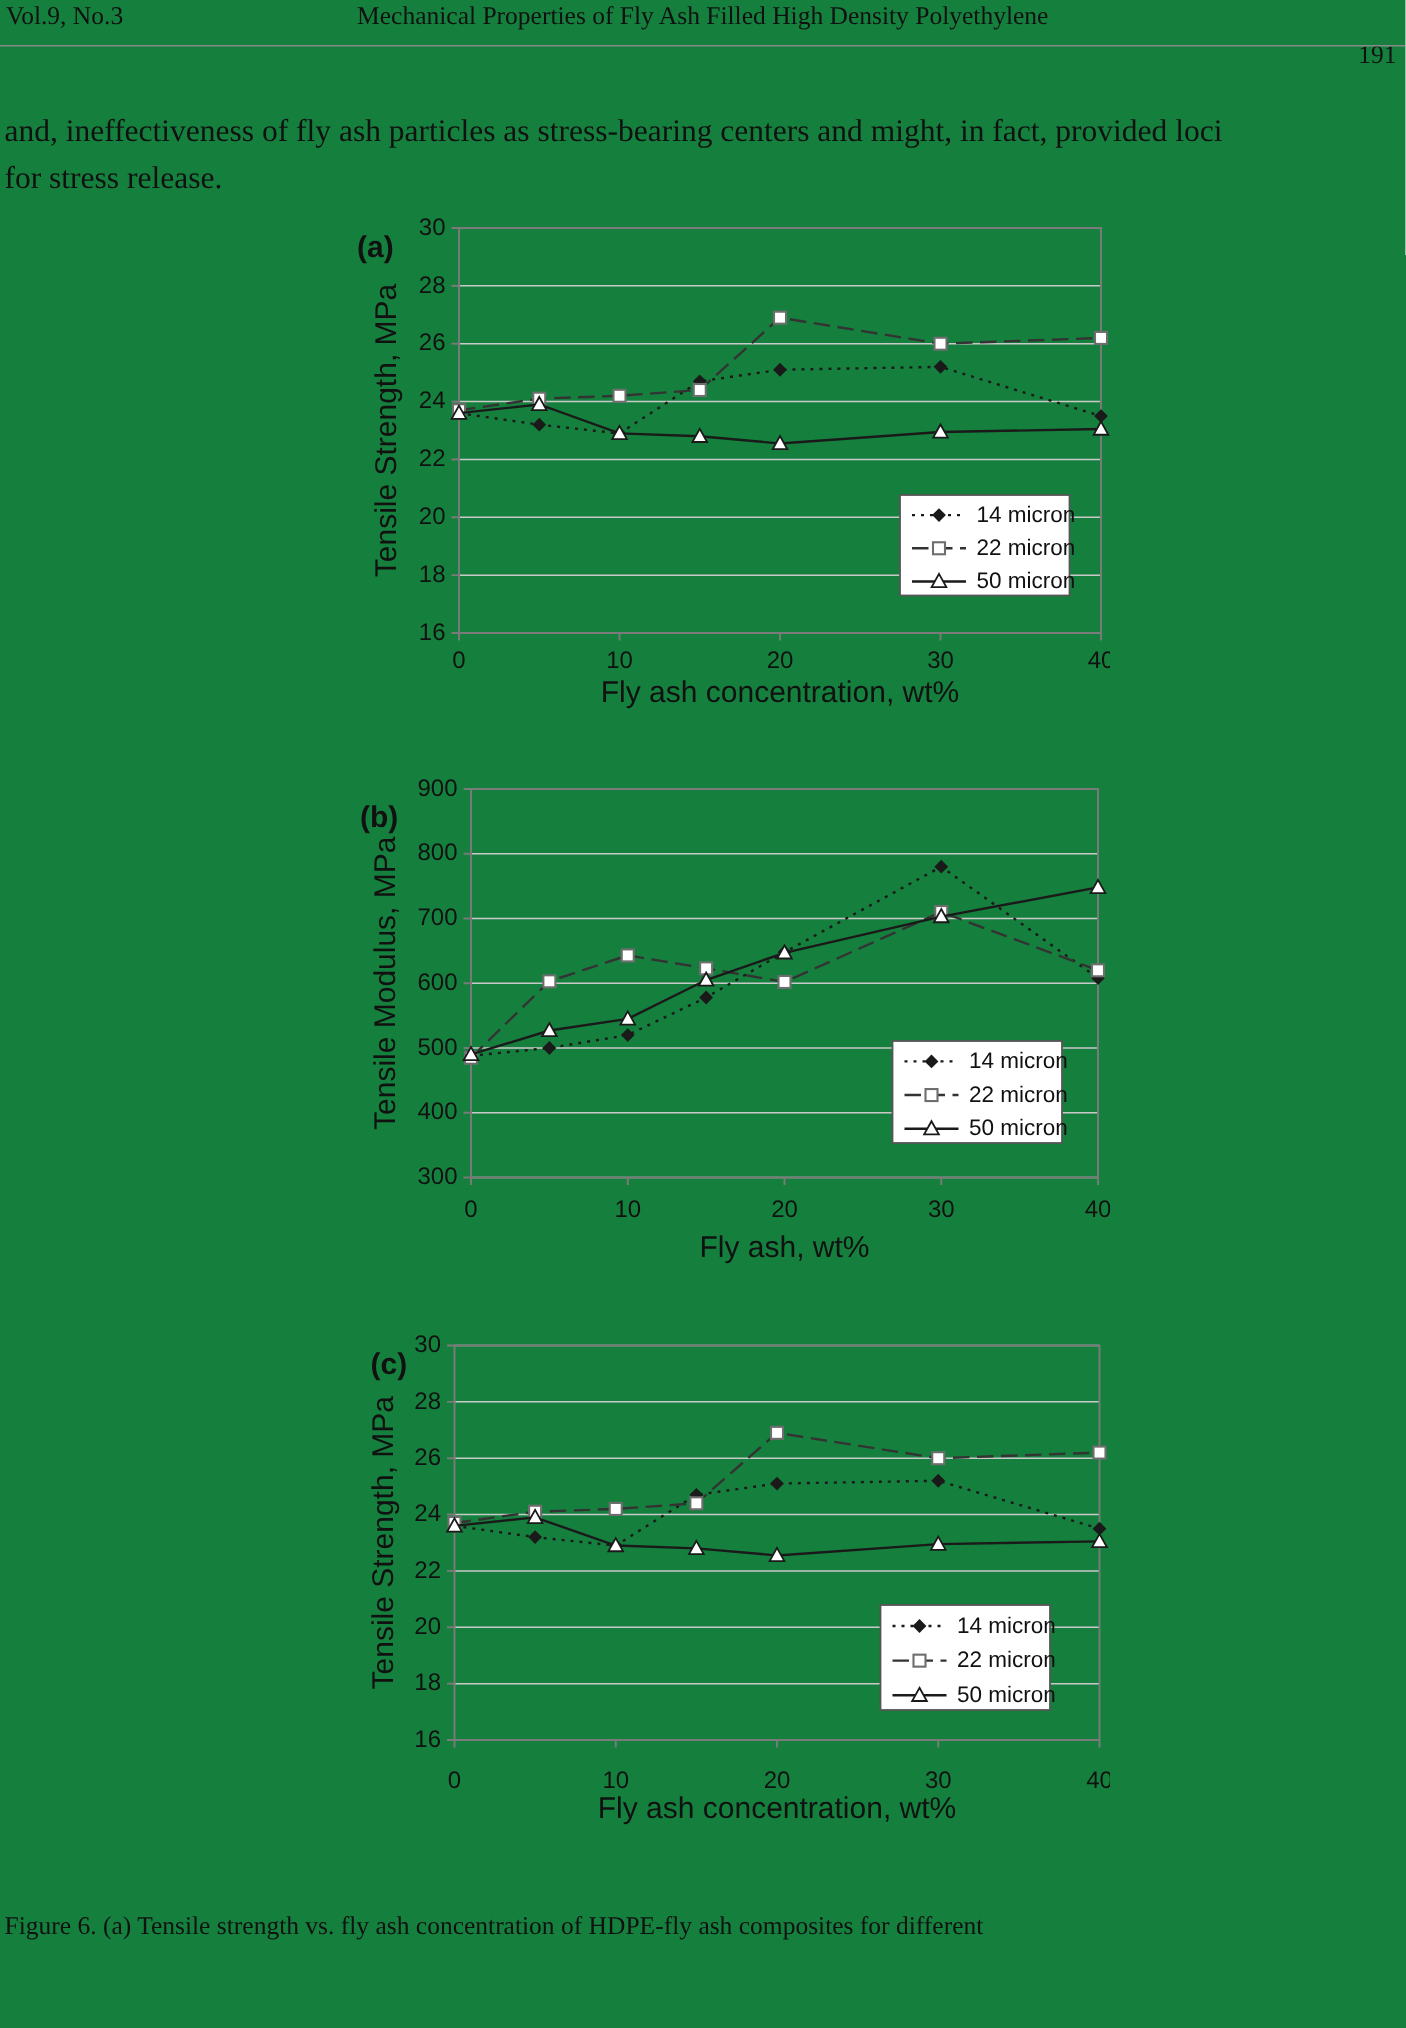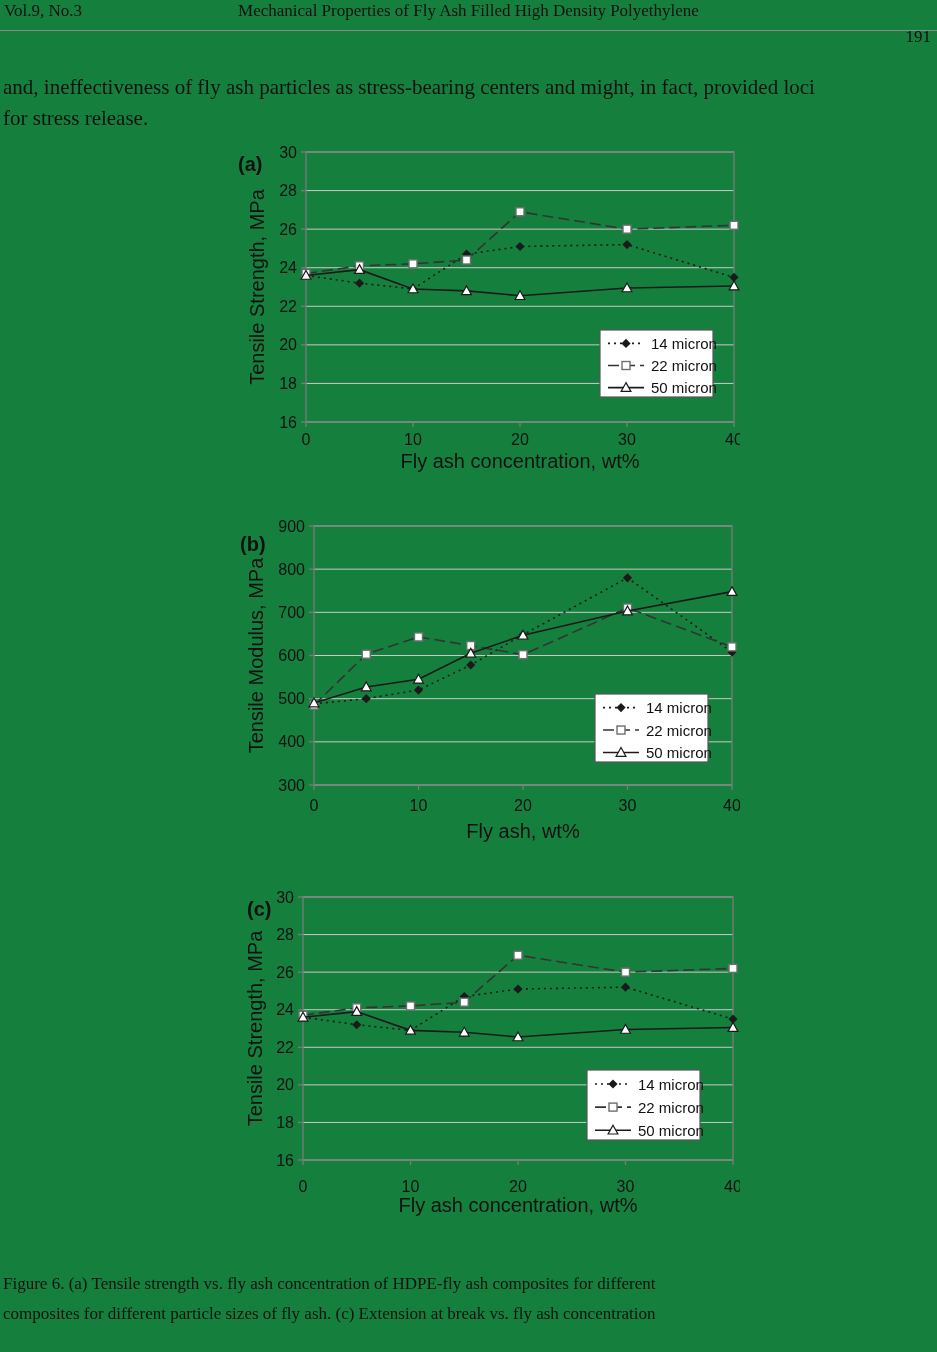--- a/index.html
+++ b/index.html
@@ -304,16 +304,15 @@
           <text x="438" y="232.1" dominant-baseline="central" font-size="15">22 micron</text>
           <line x1="395" x2="431" y1="255.20000000000002" y2="255.20000000000002" fill="none" stroke-width="1.6" stroke="#1a1a1a"></line>
           <polygon points="413,250.20000000000002 417.9,259 408.1,259" fill="#ffffff" stroke="#1a1a1a" stroke-width="1.2"></polygon>
           <text x="438" y="255.20000000000002" dominant-baseline="central" font-size="15">50 micron</text>
         </g>
       </svg>
   </figure>
 
   <div class="caption">
     <div>Figure 6. (a) Tensile strength vs. fly ash concentration of HDPE-fly ash composites for different</div>
-    <div>composites for different particle sizes of fly ash. (c) Extension at break vs. fly ash concentration</div>
   </div>
 
 </div>
 
 </body></html>

